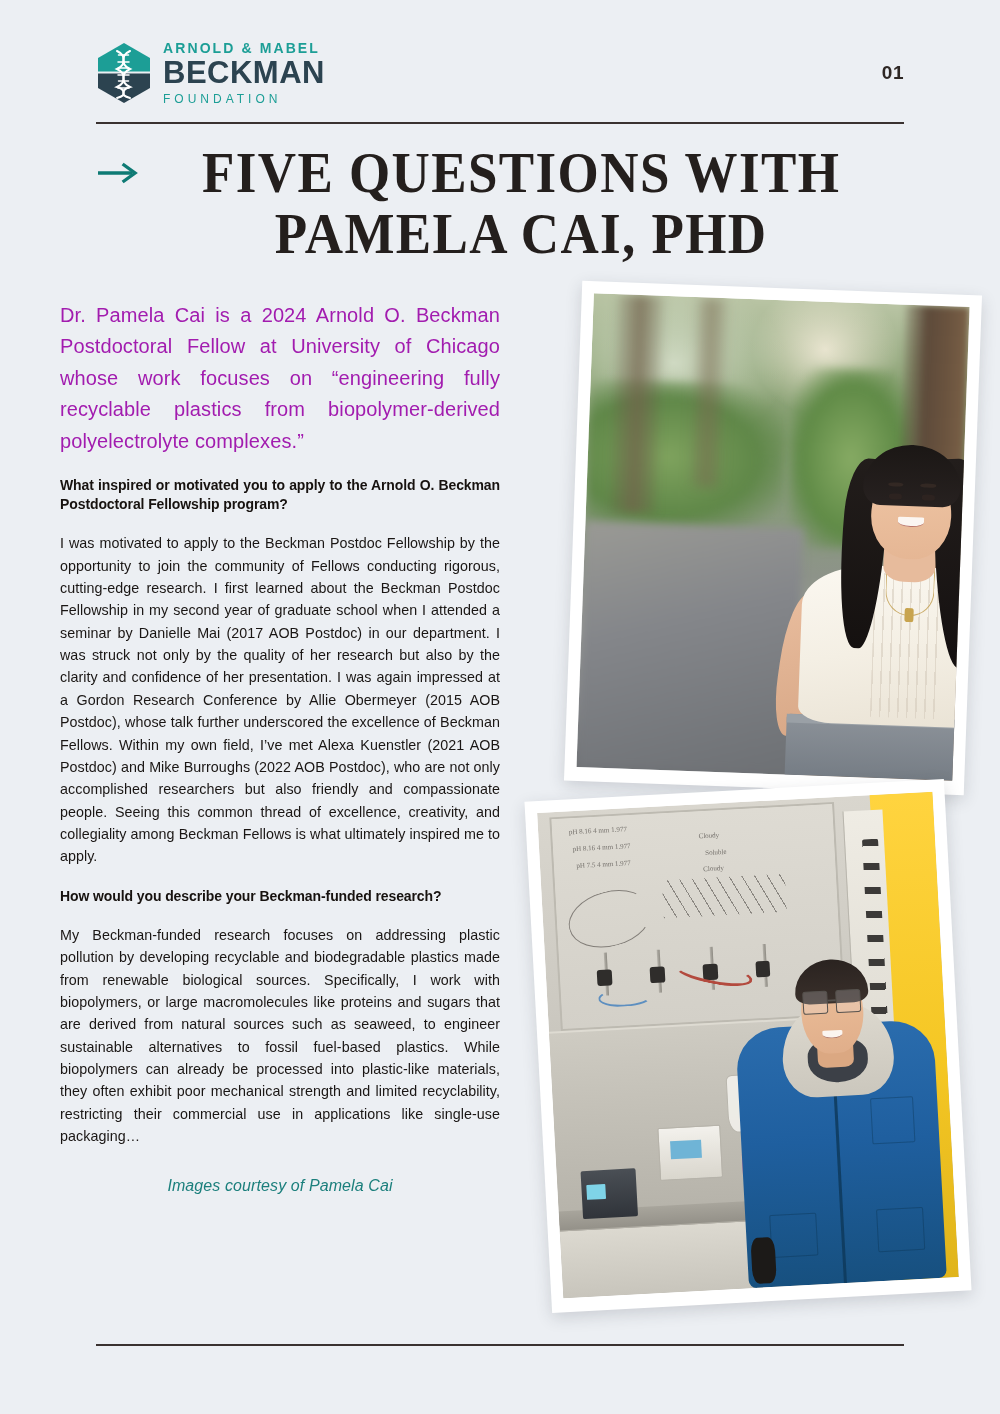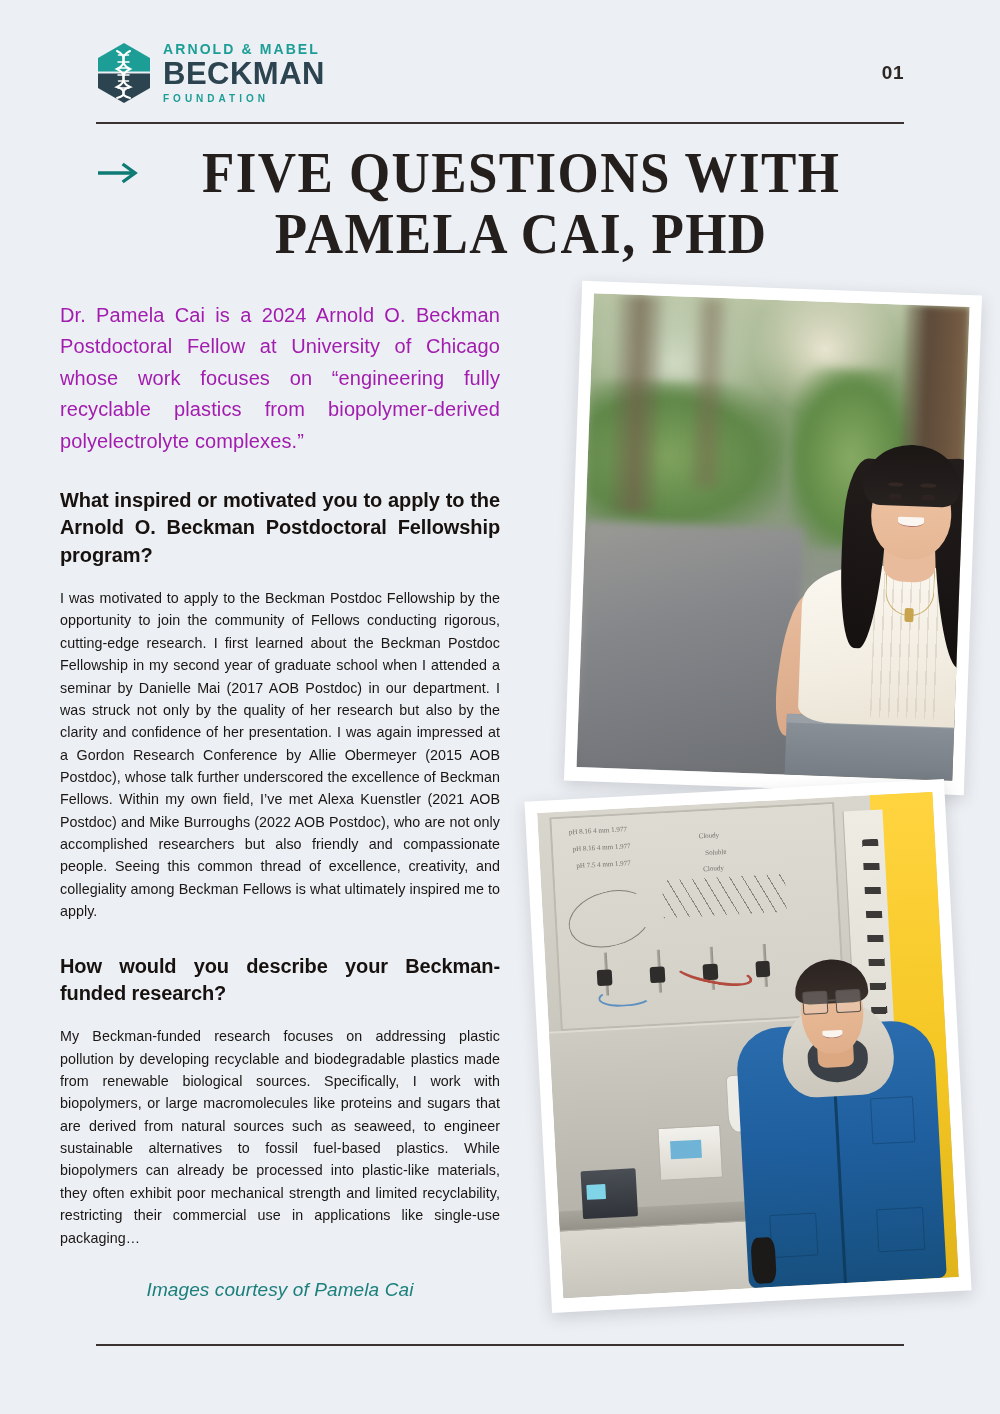--- a/index.html
+++ b/index.html
@@ -65,22 +65,22 @@
 
   .logo-mid {
     font-size: 31px;
     font-weight: bold;
     letter-spacing: 0.5px;
     color: #2c4350;
     line-height: 0.95;
   }
 
   .logo-bot {
-    font-size: 10px;
-    font-weight: bold;
+    font-size: 12px;
+    font-weight: normal;
     letter-spacing: 4.0px;
     color: #1c9e96;
     margin-top: 6px;
   }
 
   .page-number {
     font-size: 19px;
     font-weight: bold;
     color: #2e2724;
     letter-spacing: 0.5px;
@@ -138,42 +138,42 @@
     font-size: 20px;
     line-height: 1.57;
     text-align: justify;
     letter-spacing: 0.1px;
     margin-bottom: 16px;
   }
 
   .intro-p:last-of-type { margin-bottom: 0; }
 
   .q-heading {
-    font-size: 20px;
+    font-size: 14px;
     font-weight: bold;
     line-height: 1.37;
     color: #17120f;
     text-align: justify;
     letter-spacing: -0.1px;
-    margin-top: 30px;
+    margin-top: 19px;
     margin-bottom: 18px;
   }
 
   .answer-p {
     font-size: 14.3px;
     line-height: 1.565;
     color: #1a1614;
     text-align: justify;
     letter-spacing: 0.05px;
   }
 
   .img-caption {
     margin-top: 30px;
     text-align: center;
-    font-size: 19px;
+    font-size: 16px;
     font-style: italic;
     color: #1b7f7c;
     letter-spacing: 0.1px;
   }
 
   
   .photo-frame {
     position: absolute;
     background: #ffffff;
     box-shadow: 0 5px 16px rgba(40,50,60,0.17);

